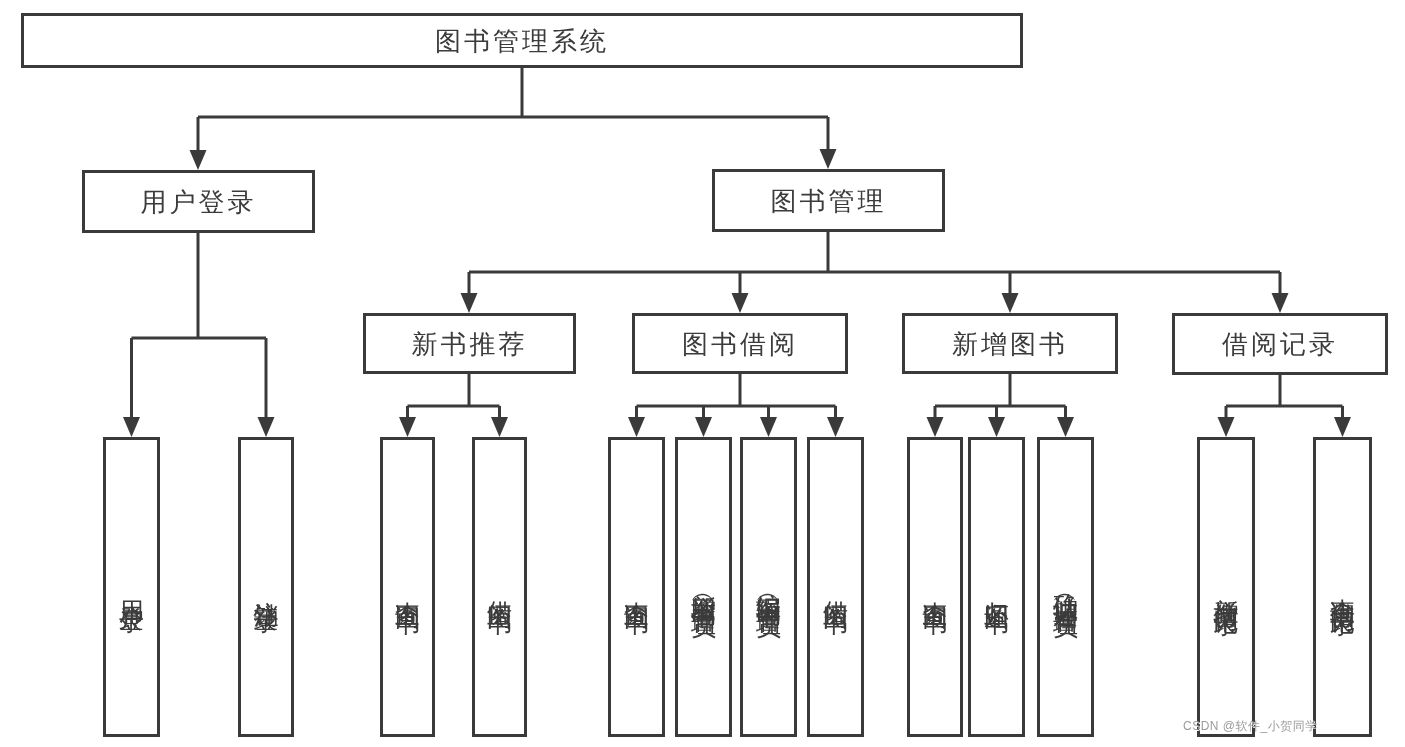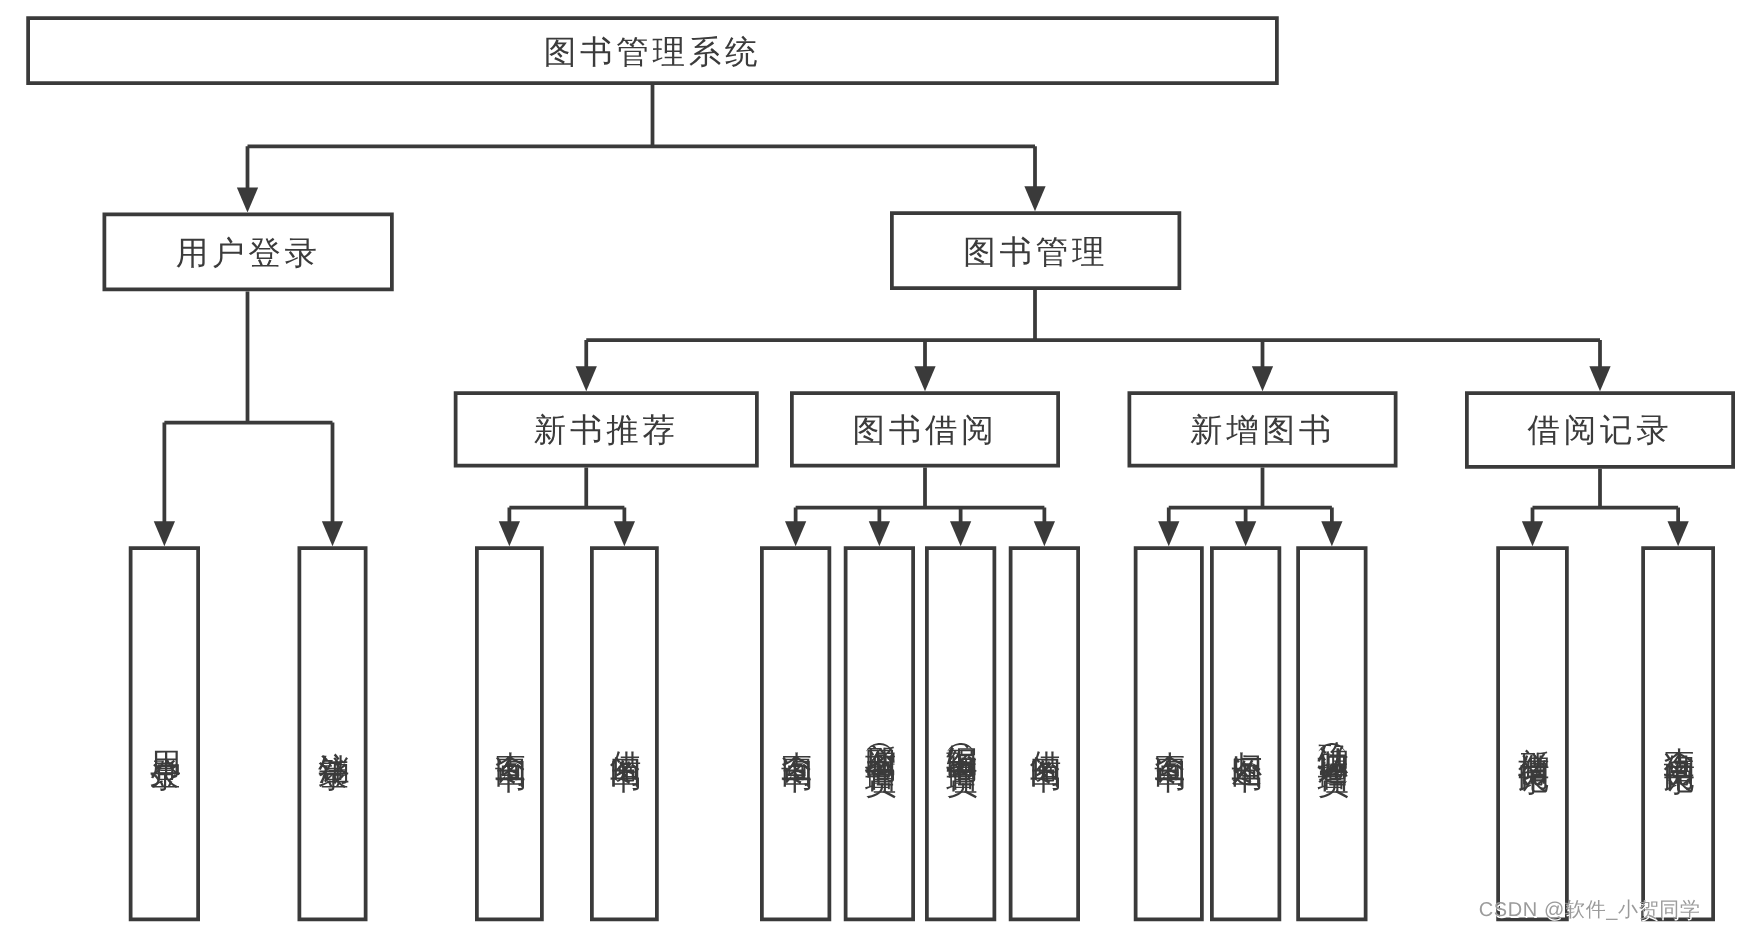--- a/index.html
+++ b/index.html
@@ -39,21 +39,21 @@
     text-orientation: mixed;
     font-size: 25px;
     letter-spacing: 3px;
     line-height: 1;
     white-space: nowrap;
   }
   .watermark {
     position: absolute;
     left: 1183px;
     top: 718px;
-    font-size: 16px;
+    font-size: 12px;
     color: #9b9b9b;
     letter-spacing: 0.5px;
     white-space: nowrap;
     z-index: 3;
     text-shadow: 1px 1px 0 #ffffff;
   }
 </style>
 </head>
 <body>
 
@@ -103,21 +103,21 @@
     <span>图书管理系统</span>
   </div>
 
   <div class="node h" style="left:82px; top:170px; width:233px; height:63px;">
     <span>用户登录</span>
   </div>
   <div class="node h" style="left:712px; top:169px; width:233px; height:63px;">
     <span>图书管理</span>
   </div>
 
-  <div class="node h" style="left:363px; top:313px; width:244px; height:61px;">
+  <div class="node h" style="left:363px; top:313px; width:213px; height:61px;">
     <span>新书推荐</span>
   </div>
   <div class="node h" style="left:632px; top:313px; width:216px; height:61px;text-align:center;">
     <span>图书借阅</span>
   </div>
   <div class="node h" style="left:902px; top:313px; width:216px; height:61px;">
     <span>新增图书</span>
   </div>
   <div class="node h" style="left:1172px; top:313px; width:216px; height:62px;">
     <span>借阅记录</span>

